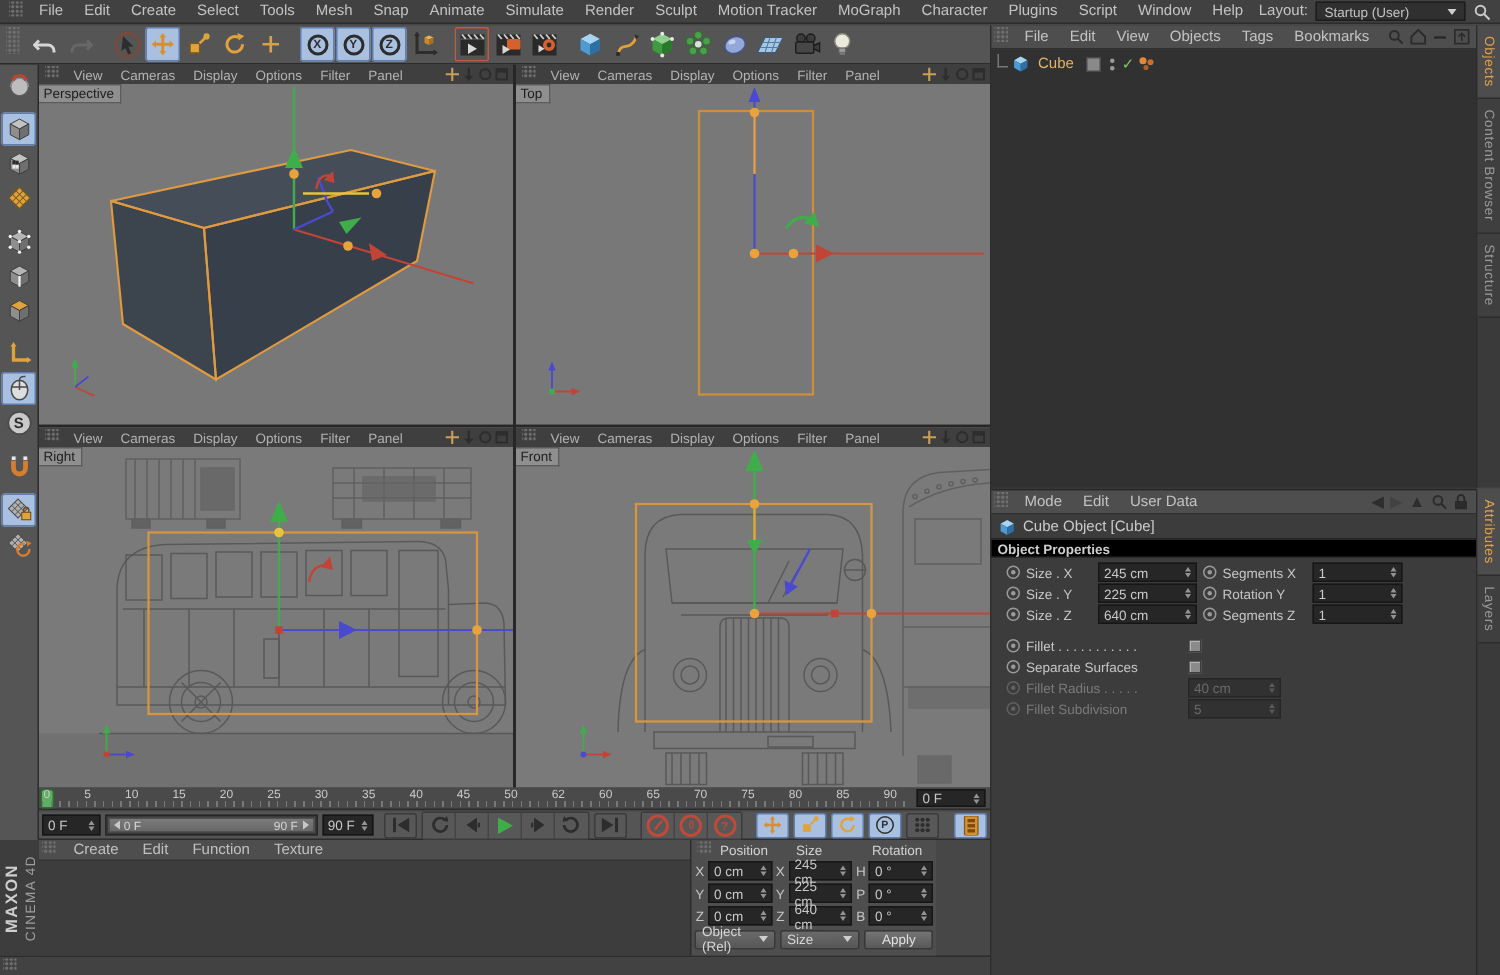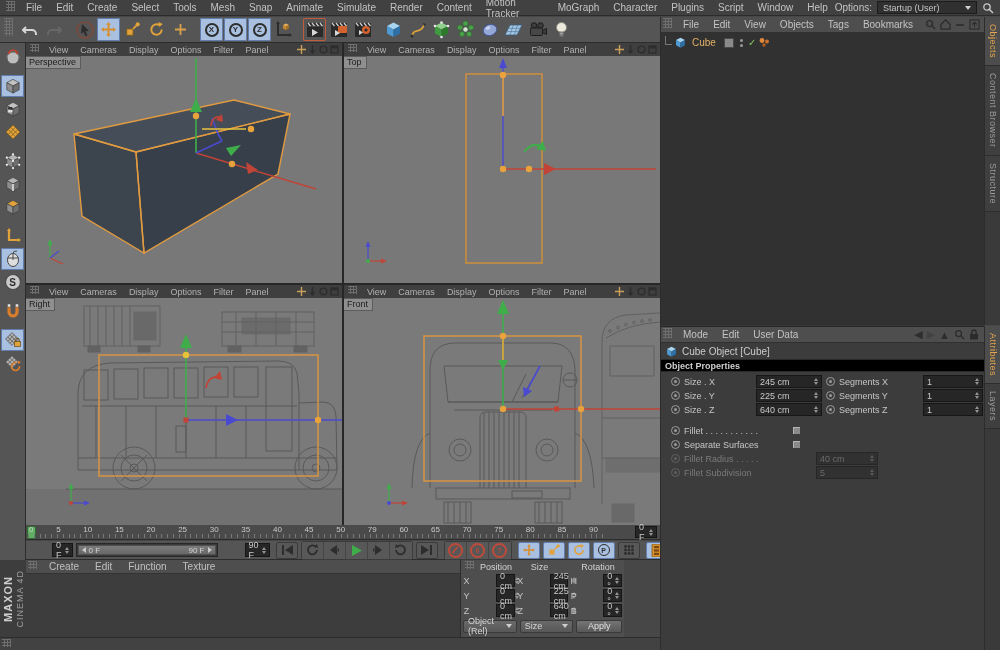--- a/index.html
+++ b/index.html
@@ -6,21 +6,21 @@
   html,body { width:1000px; height:650px; overflow:hidden; }
   body { font-family:"Liberation Sans", sans-serif; font-size:10px; background:#474747; color:#c4c4c4; position:relative; -webkit-user-select:none; user-select:none; }
 
   
   .grip { width:9px; align-self:stretch; background-image:radial-gradient(#6f6f6f 1px, transparent 1.3px); background-size:3px 3px; background-position:1px 2px; margin:1px 4px 1px 2px; flex:0 0 auto; }
   .spin { display:flex; flex-direction:column; gap:1px; margin-left:auto; padding-left:3px; flex:0 0 auto; }
   .spin i { width:0; height:0; border-left:2.5px solid transparent; border-right:2.5px solid transparent; }
   .spin .up { border-bottom:3px solid #949494; }
   .spin .dn { border-top:3px solid #949494; }
   .dd-arrow { width:0; height:0; border-left:3px solid transparent; border-right:3px solid transparent; border-top:4px solid #cfcfcf; margin-left:auto; flex:0 0 auto; }
-  .fld { height:13px; background:#262626; border:1px solid #161616; color:#c9c9c9; display:flex; align-items:center; padding:0 3px; font-size:9px;margin-left:24px; }
+  .fld { height:13px; background:#262626; border:1px solid #161616; color:#c9c9c9; display:flex; align-items:center; padding:0 3px; font-size:9px; }
   .fld.dim { color:#6a6a6a; background:#313131; border-color:#262626; }
   .cb { width:9px; height:9px; background:#8a8a8a; border:1px solid #3d3d3d; box-shadow:inset 1px 1px 0 rgba(255,255,255,.35); flex:0 0 auto; }
   .adot { width:9px; height:9px; border:1px solid #9a9a9a; border-radius:50%; display:flex; align-items:center; justify-content:center; flex:0 0 auto; }
   .adot::after { content:""; width:3px; height:3px; background:#9a9a9a; border-radius:50%; }
   .adot.dim { border-color:#616161; } .adot.dim::after { background:#616161; }
 
   
   .menubar { position:absolute; left:0; top:0; width:1000px; height:16px; background:#414141; border-bottom:1px solid #2c2c2c; display:flex; align-items:center; padding-left:4px; z-index:30; }
   .menubar .mi { padding:0 7px; color:#c3c3c3; cursor:default; }
   .layout-area { margin-left:auto; display:flex; align-items:center; gap:5px; padding-right:6px; }
@@ -144,30 +144,30 @@
   <span class="mi">File</span>
   <span class="mi">Edit</span>
   <span class="mi">Create</span>
   <span class="mi">Select</span>
   <span class="mi">Tools</span>
   <span class="mi">Mesh</span>
   <span class="mi">Snap</span>
   <span class="mi">Animate</span>
   <span class="mi">Simulate</span>
   <span class="mi">Render</span>
-  <span class="mi">Content</span>
+  <span class="mi">Sculpt</span>
   <span class="mi">Motion Tracker</span>
   <span class="mi">MoGraph</span>
   <span class="mi">Character</span>
   <span class="mi">Plugins</span>
   <span class="mi">Script</span>
   <span class="mi">Window</span>
   <span class="mi">Help</span>
   <div class="layout-area">
-    <span>Options:</span>
+    <span>Layout:</span>
     <div class="layout-select">
       <span>Startup (User)</span>
       <span class="dd-arrow"></span>
     </div>
     <svg class="mag" viewBox="0 0 12 12">
         <circle cx="5" cy="5" r="3.2" fill="none" stroke="#c9c9c9" stroke-width="1.3"></circle>
         <line x1="7.5" y1="7.5" x2="11" y2="11" stroke="#c9c9c9" stroke-width="1.4"></line>
       </svg>
   </div>
 </div>
@@ -756,21 +756,21 @@
       <span>5</span>
       <span>10</span>
       <span>15</span>
       <span>20</span>
       <span>25</span>
       <span>30</span>
       <span>35</span>
       <span>40</span>
       <span>45</span>
       <span>50</span>
-      <span>79</span>
+      <span>62</span>
       <span>60</span>
       <span>65</span>
       <span>70</span>
       <span>75</span>
       <span>80</span>
       <span>85</span>
       <span>90</span>
   </div>
   <div class="minor"></div>
 </div>
@@ -1153,21 +1153,21 @@
         <span class="adot"></span>
         <span class="lab">Size . Y</span>
         <div class="fld">
             <span>225 cm</span>
             <span class="spin">
               <i class="up"></i>
               <i class="dn"></i>
             </span>
           </div>
         <span class="adot"></span>
-        <span class="lab2">Segments Y</span>
+        <span class="lab2">Rotation Y</span>
         <div class="fld seg">
             <span>1</span>
             <span class="spin">
               <i class="up"></i>
               <i class="dn"></i>
             </span>
           </div>
       </div>
       <div class="arow">
         <span class="adot"></span>

